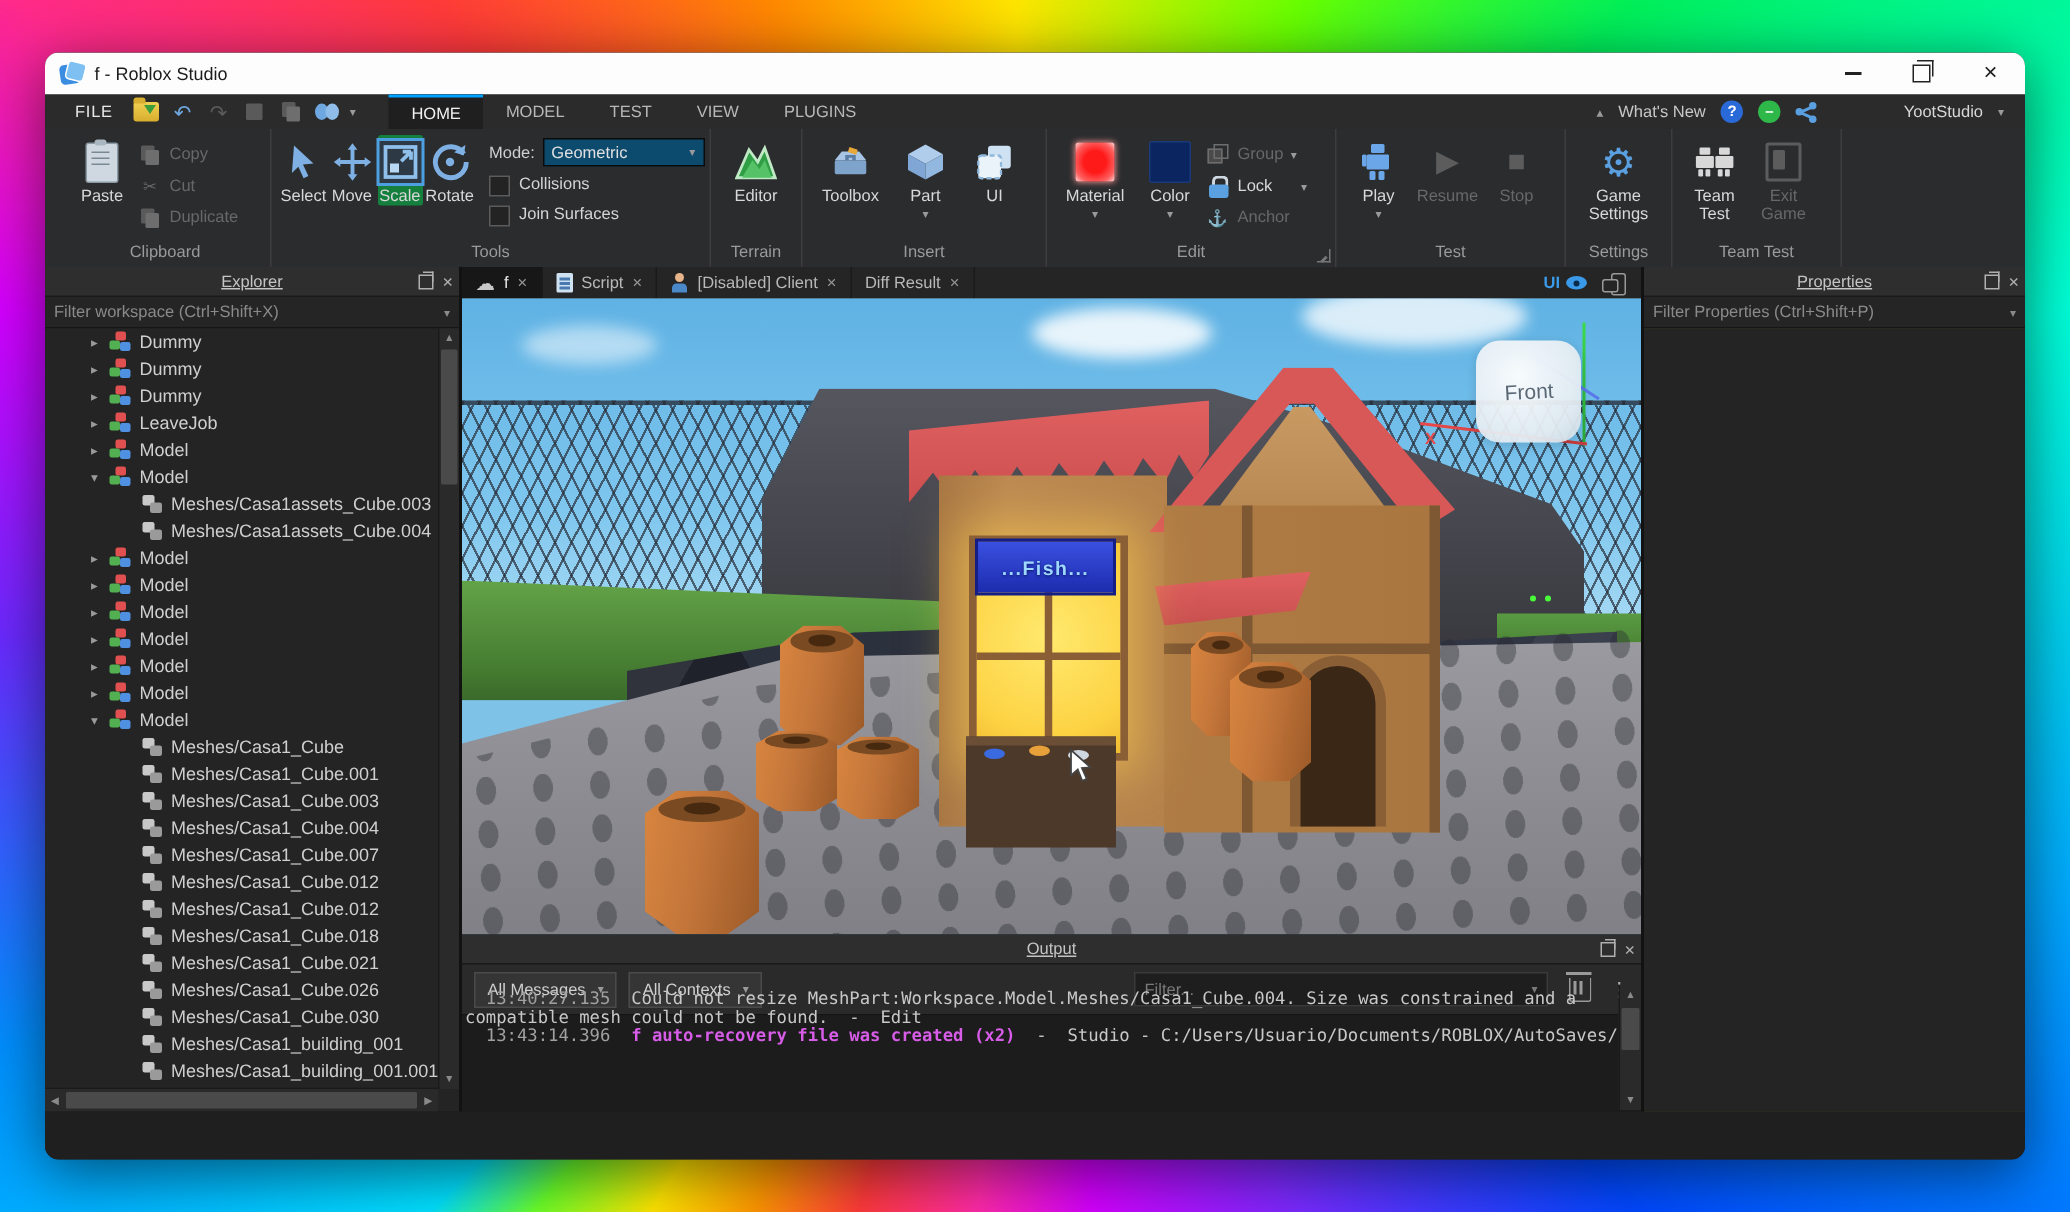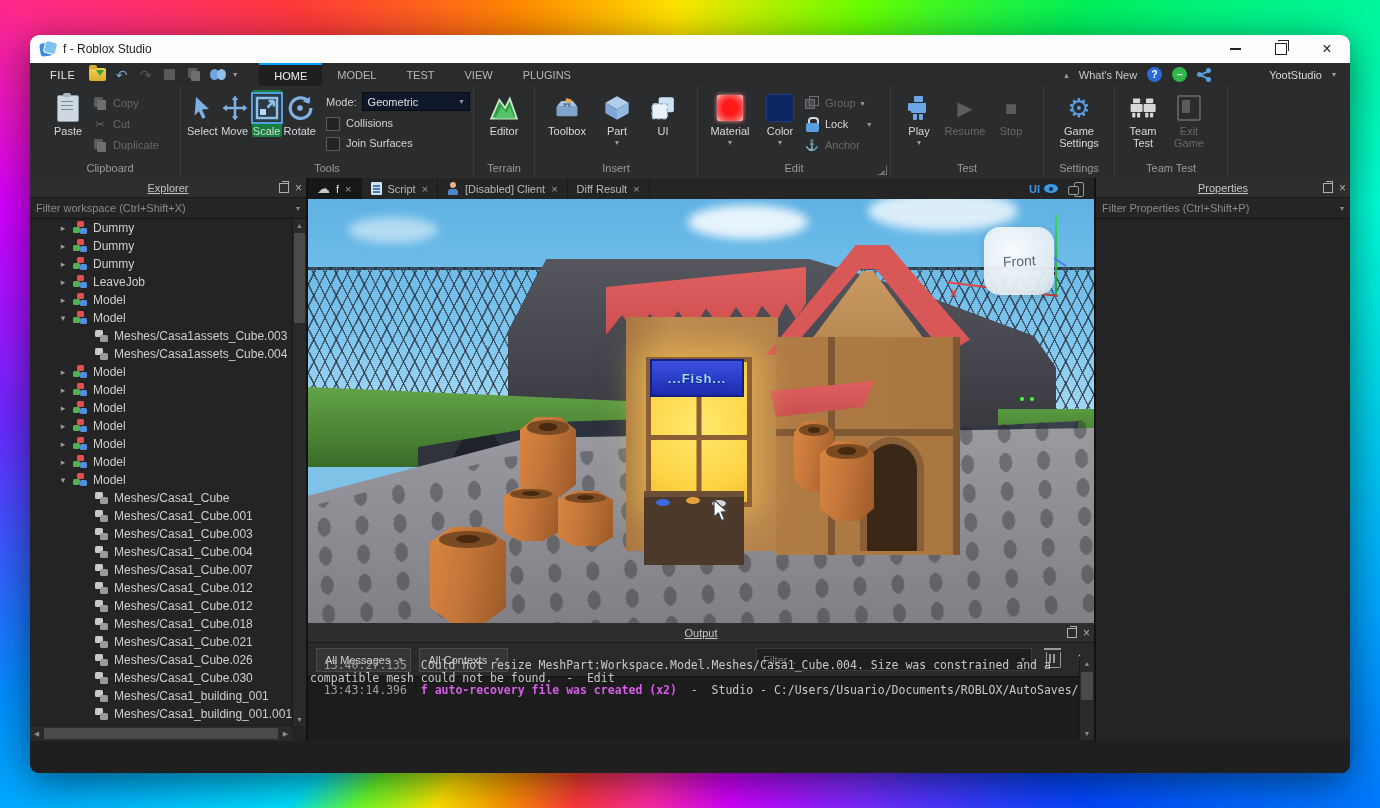--- a/index.html
+++ b/index.html
@@ -70,21 +70,21 @@
   .sicon{width:16px;height:16px;display:flex;align-items:center;justify-content:center;}
   .pages{position:relative;width:12px;height:13px;}
   .pages i{position:absolute;width:9px;height:10px;background:#6e6e6e;border-radius:1px;}
   .pages .p1{left:0;top:0;background:#5a5a5a;}
   .pages .p2{right:0;bottom:0;}
   .clipbrd{position:relative;width:20px;height:25px;background:#cfd8e0;border-radius:2px;border:1px solid #8a98a4;}
   .clipbrd:before{content:"";position:absolute;left:5px;top:-3px;width:8px;height:4px;background:#aab6c0;border-radius:2px;}
   .clipbrd:after{content:"";position:absolute;left:3px;top:5px;width:12px;height:1.5px;background:#7a8894;box-shadow:0 4px 0 #7a8894,0 8px 0 #7a8894;}
   .modecol{display:flex;flex-direction:column;gap:6px;padding:2px 0 0 8px;}
   .moderow{display:flex;align-items:center;gap:5px;font-size:11px;color:#cfcfcf;}
-  .ddl{display:flex;align-items:center;justify-content:space-between;width:96px;height:17px;background:#0f172a;border:1px solid #0a0a0a;padding:0 5px;color:#e0e0e0;}
+  .ddl{display:flex;align-items:center;justify-content:space-between;width:96px;height:17px;background:#0c4a6e;border:1px solid #0a0a0a;padding:0 5px;color:#e0e0e0;}
   .ddl .dar{font-size:8px;color:#9a9a9a;}
   .cbrow{display:flex;gap:6px;font-size:11px;color:#d4d4d4;}
   .cb{width:12px;height:12px;background:#232323;border:1px solid #5c5c5c;}
   .sq26{width:26px;height:26px;border-radius:2px;}
   .mat{background:radial-gradient(circle at 50% 50%, #ff1a1a 40%, #ff6060 75%, #ffd8d8 100%);box-shadow:0 0 4px #ff9a9a;}
   .col{background:#0a2560;border:1px solid #1a3a7a;}
   .lockicon{position:relative;width:15px;height:15px;}
   .lockicon:before{content:"";position:absolute;left:3px;top:0;width:7px;height:7px;border:2px solid #cfd8e0;border-bottom:none;border-radius:4px 4px 0 0;}
   .lockicon:after{content:"";position:absolute;left:1px;top:6px;width:13px;height:9px;background:#5a9fe0;border-radius:2px;}
   .grpicon{position:relative;width:14px;height:14px;}

